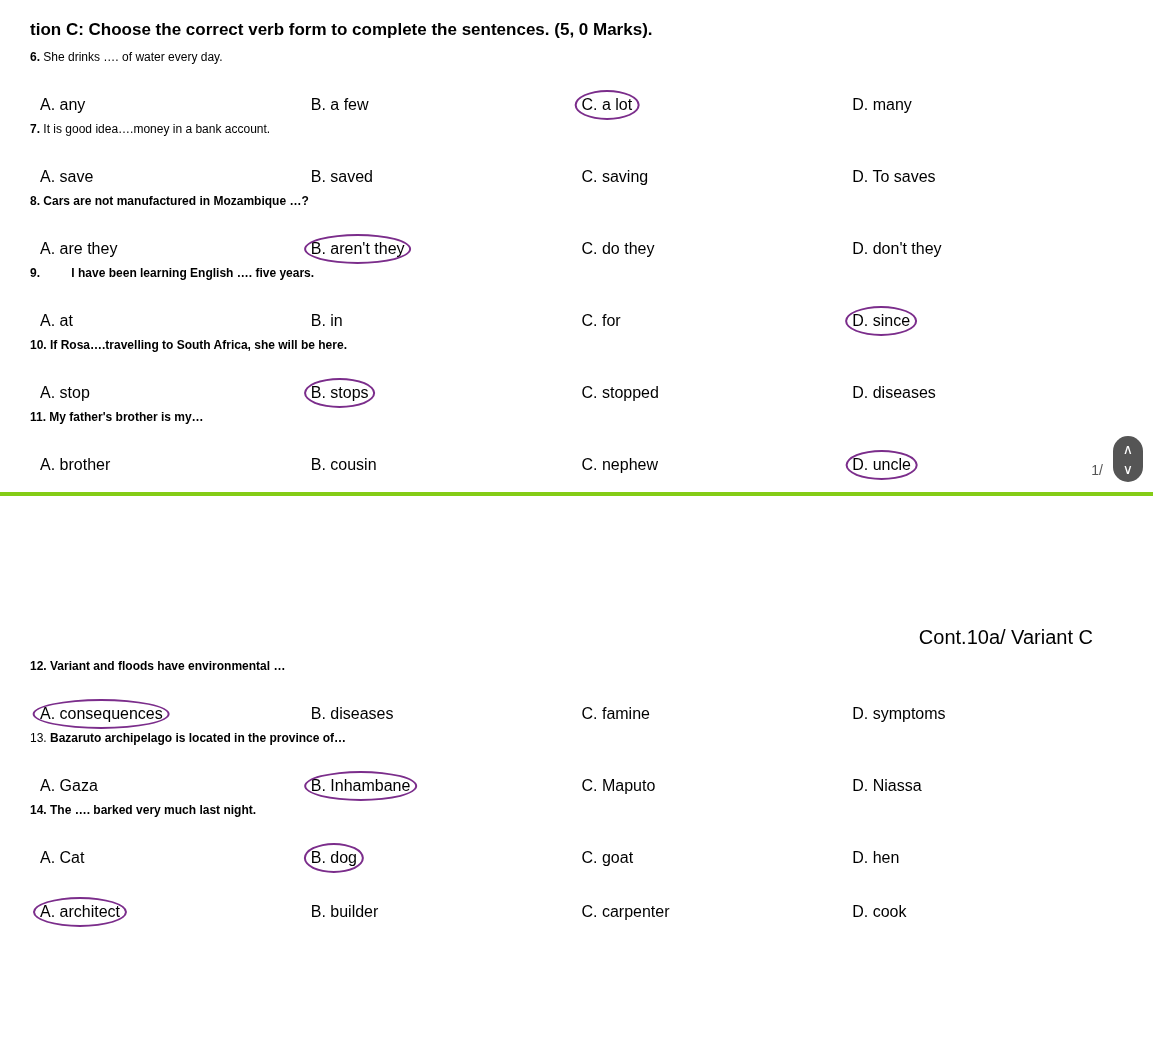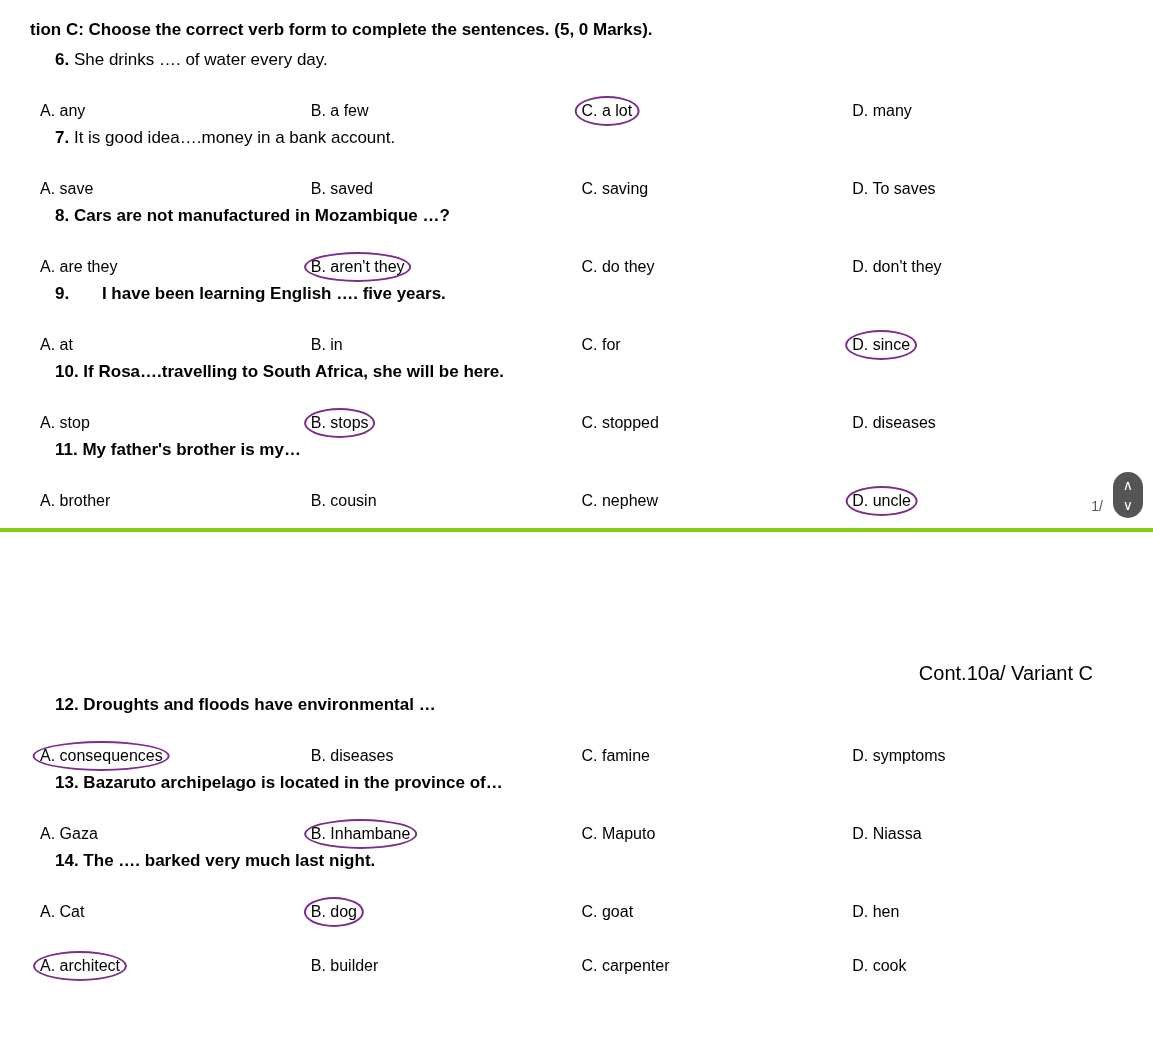--- a/index.html
+++ b/index.html
@@ -22,23 +22,22 @@
       font-size: 17px;
       margin-bottom: 10px;
     }
 
     .question-block {
       margin-bottom: 8px;
     }
 
     .question-text {
       font-weight: bold;
-      font-size: 17px;
+      font-size: 12px;
       margin-bottom: 4px;
-      margin-left: 25px;
     }
 
     .options-row {
       display: flex;
       flex-direction: row;
       margin-left: 10px;
       margin-bottom: 2px;
     }
 
     .option {
@@ -195,32 +194,32 @@
     <button class="scroll-btn">∨</button>
   </div>
 </div>
 
 <div class="gap-section"></div>
 
 <div class="page-section2">
   <div class="cont-label">Cont.10a/ Variant C</div>
   <div id="questions-section2">
       <div class="question-block">
-        <div class="question-text"><span style="font-weight: bold;">12. </span><span style="font-weight: bold;">Droughts and floods have environmental …</span></div>
+        <div class="question-text"><span style="font-weight: bold;">12. </span><span style="font-weight: bold;">Variant and floods have environmental …</span></div>
         <div class="options-row">
           <div class="option">
             <span class="circled">A. consequences</span>
           </div>
           <div class="option">B. diseases</div>
           <div class="option">C. famine</div>
           <div class="option">D. symptoms</div>
         </div>
       </div>
       <div class="question-block">
-        <div class="question-text"><span style="font-weight: bold; text-align: right;">13. </span><span style="font-weight: bold;">Bazaruto archipelago is located in the province of…</span></div>
+        <div class="question-text"><span style="font-weight: normal; text-align: right;">13. </span><span style="font-weight: bold;">Bazaruto archipelago is located in the province of…</span></div>
         <div class="options-row">
           <div class="option">A. Gaza</div>
           <div class="option">
             <span class="circled">B. Inhambane</span>
           </div>
           <div class="option">C. Maputo</div>
           <div class="option">D. Niassa</div>
         </div>
       </div>
       <div class="question-block">

